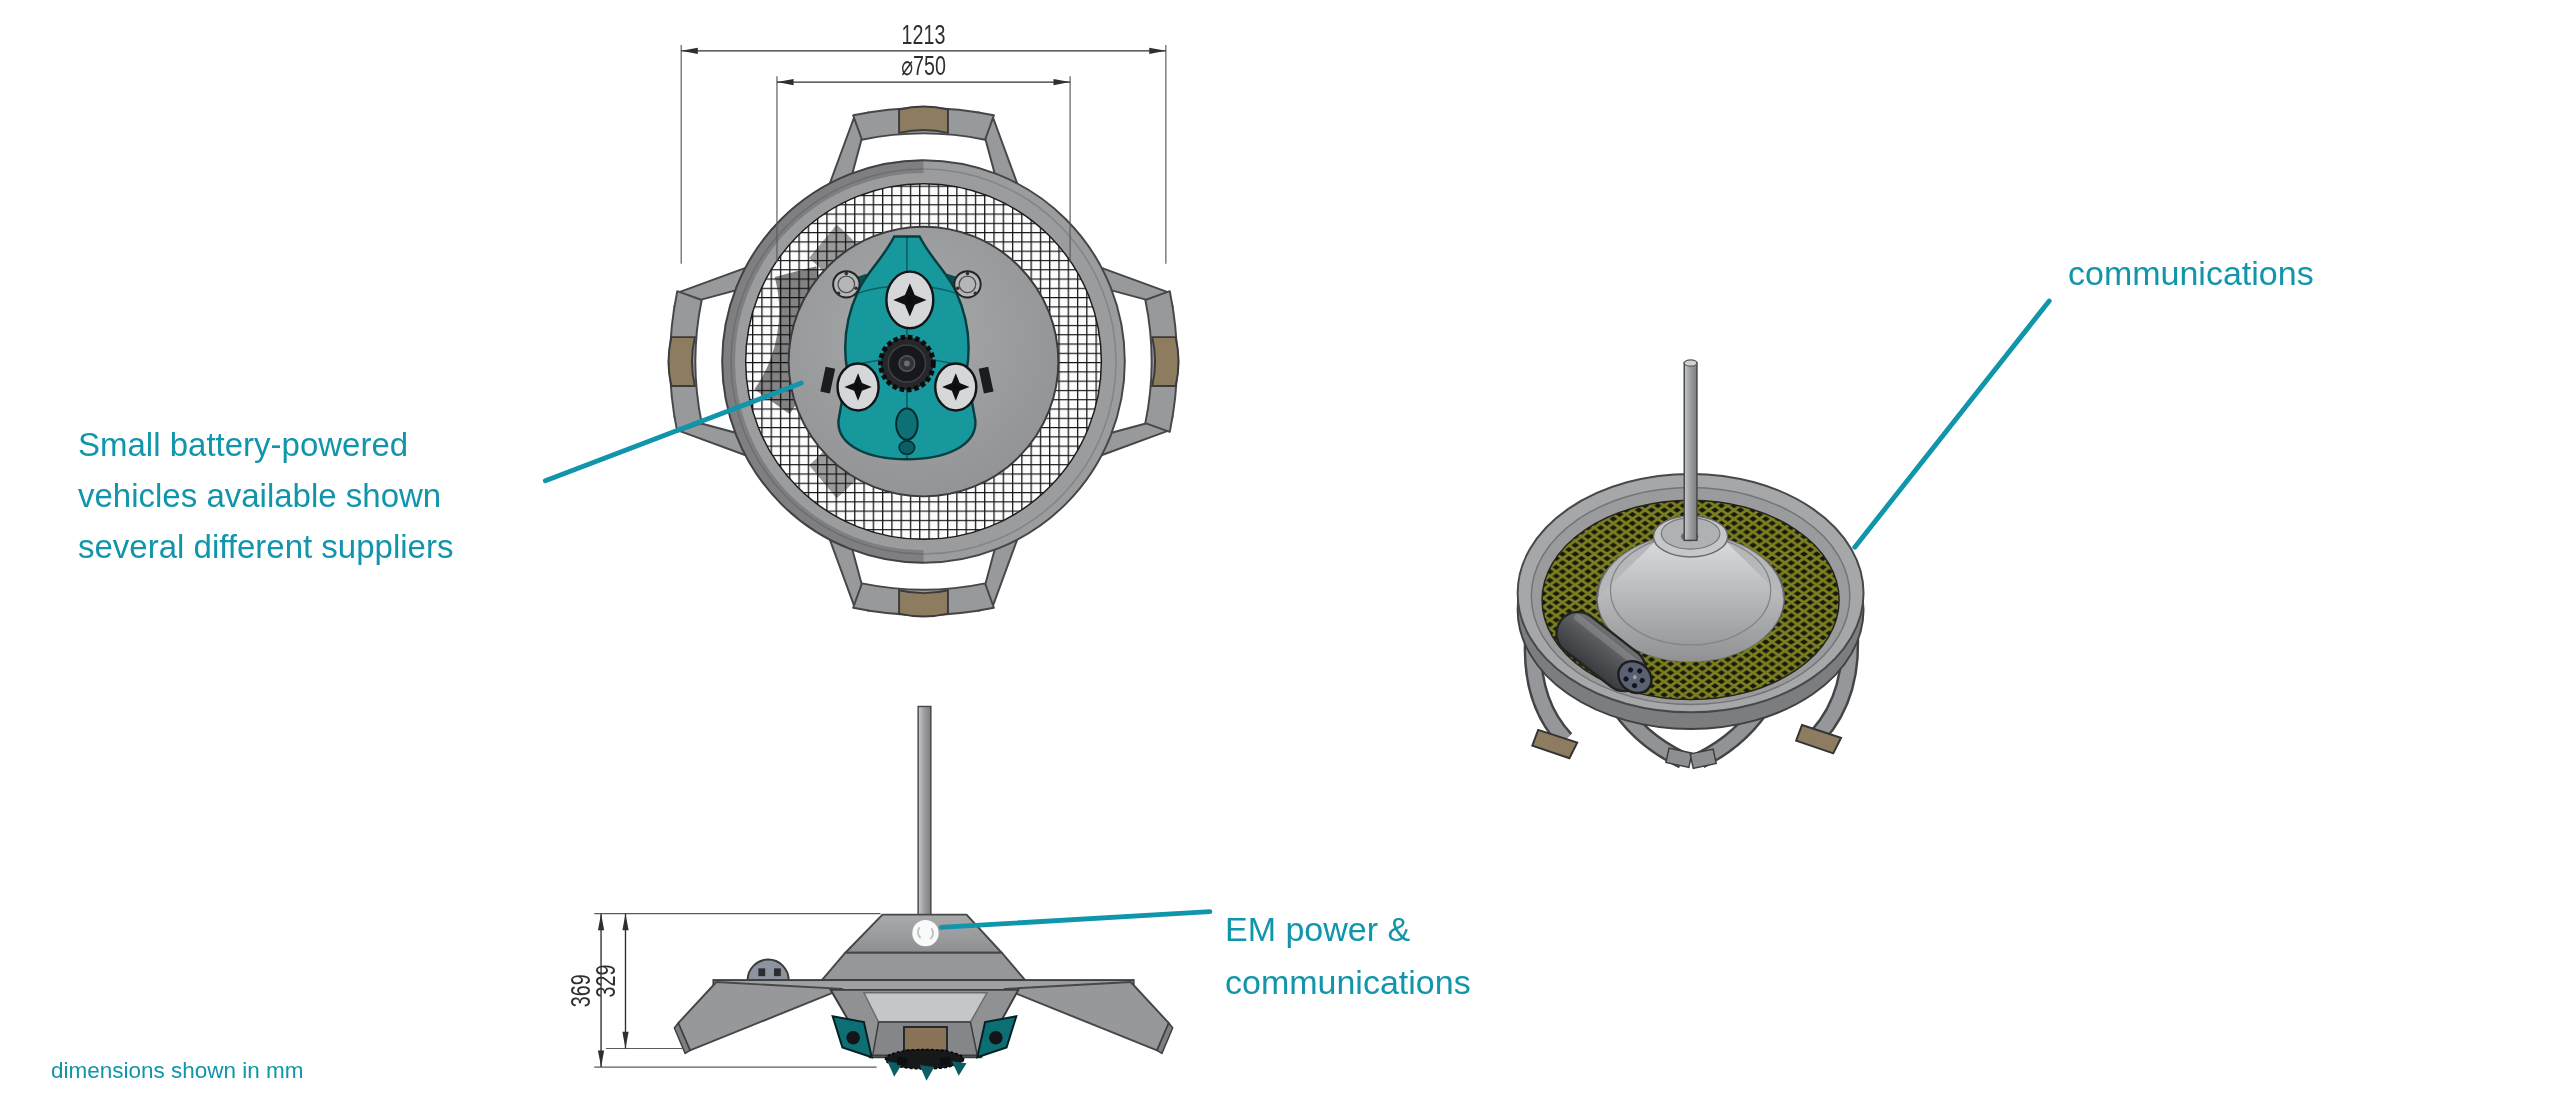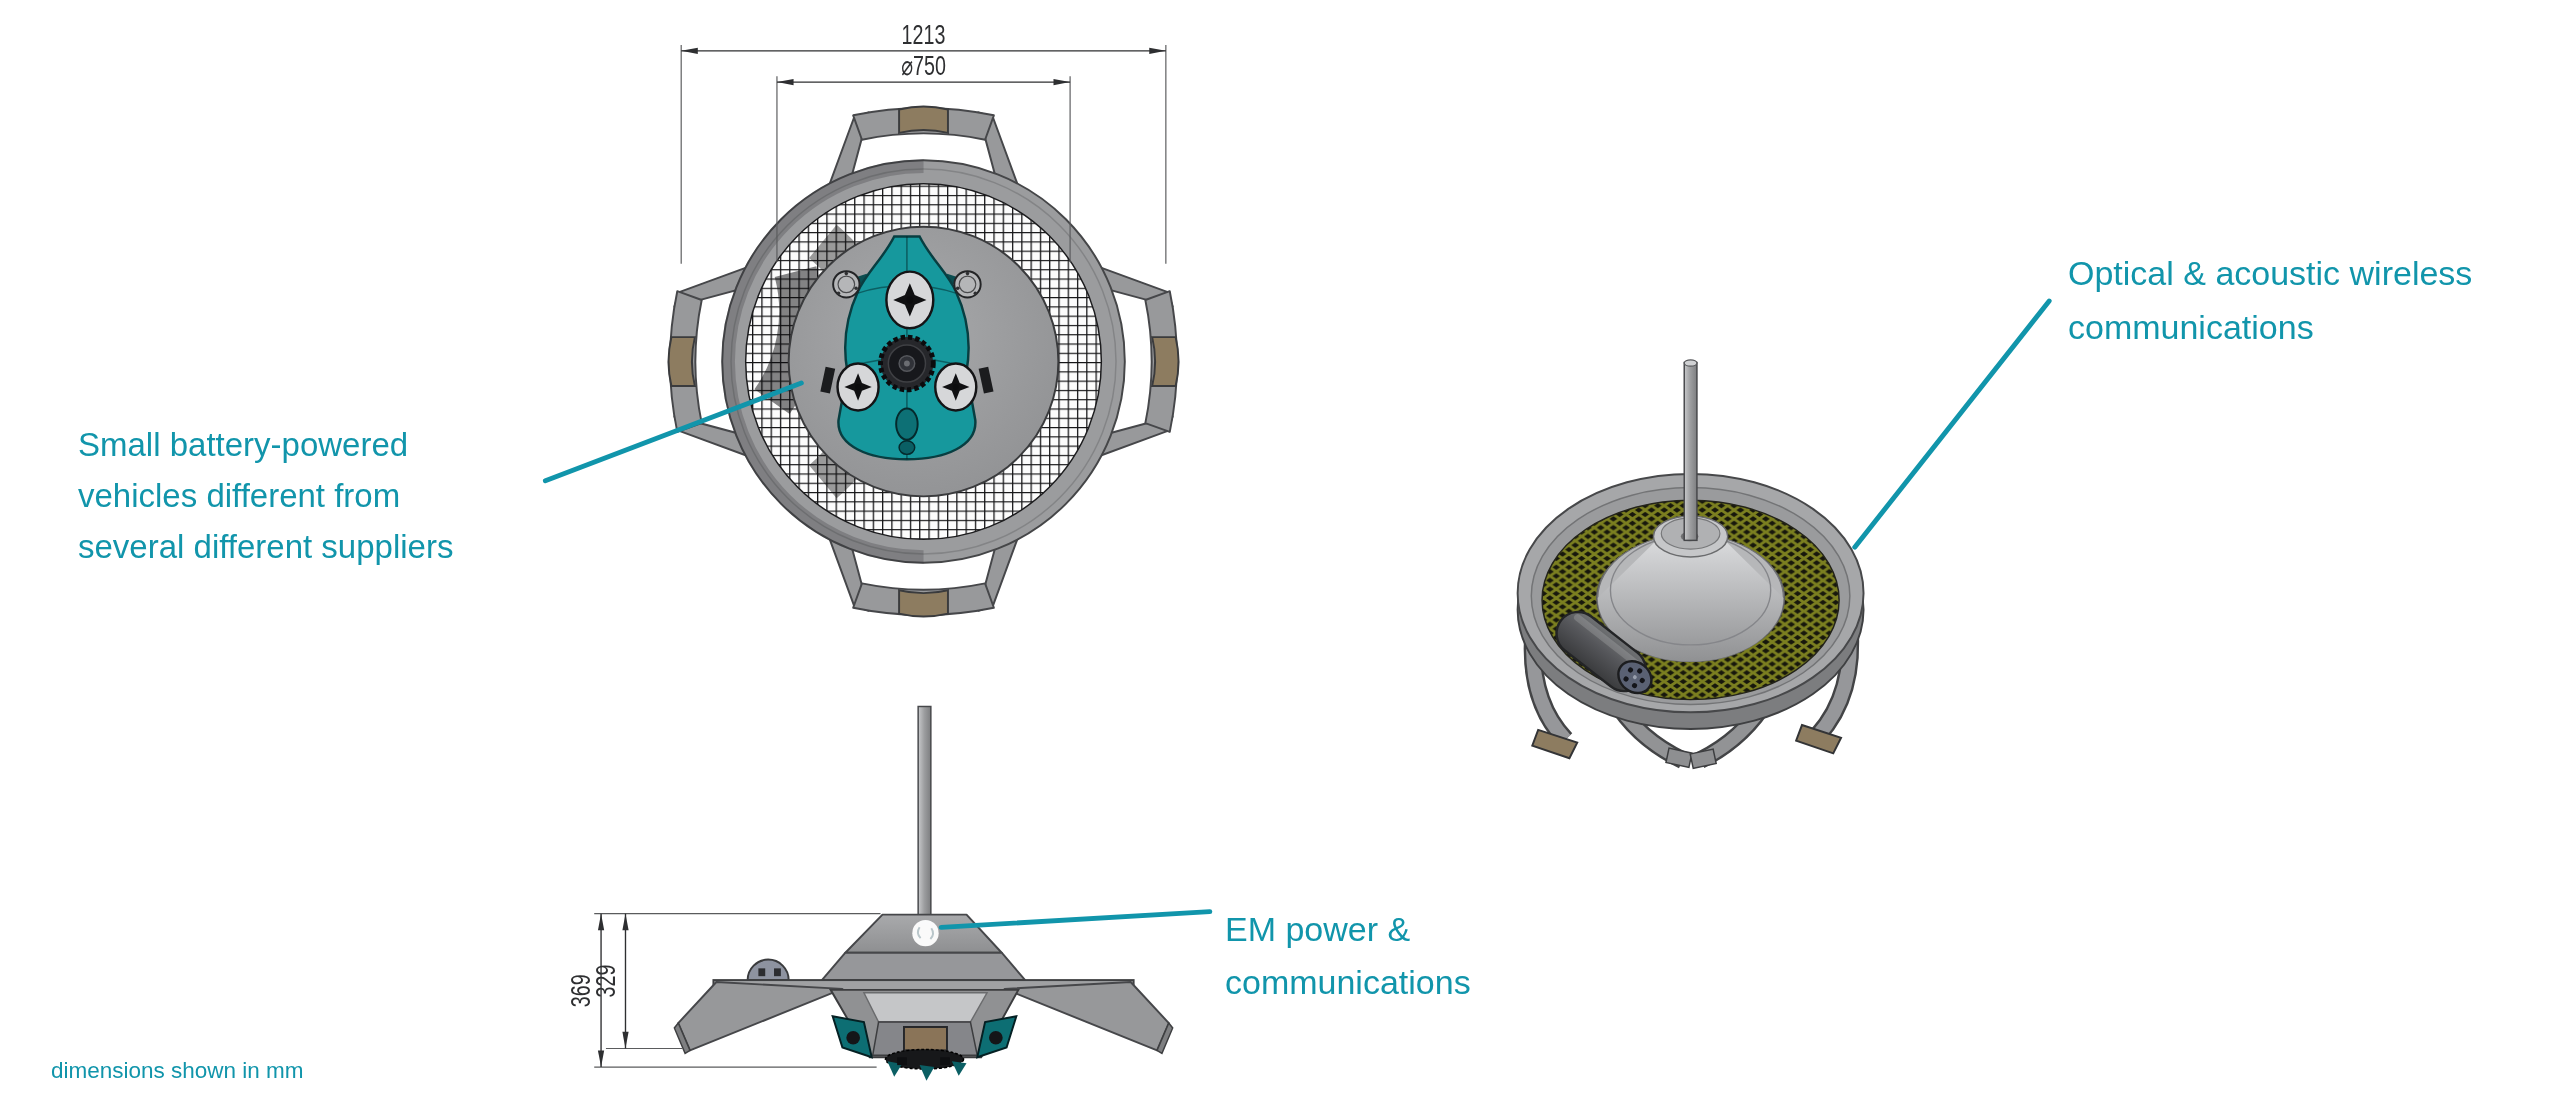--- a/index.html
+++ b/index.html
@@ -243,26 +243,25 @@
     <g>
       <rect x="1723.5" y="371" width="13" height="182" fill="url(#gradMast)" stroke="#46474a" stroke-width="1.5"></rect>
       <ellipse cx="1730" cy="371.5" rx="6.5" ry="3.2" fill="#d0d1d3" stroke="#56575a" stroke-width="1.2"></ellipse>
     </g>
     <line class="leader" x1="2097" y1="308" x2="1898" y2="560"></line>
   </g>
 </svg>
 
   <div class="ann ann-large" style="left:78px; top:419px;">
     <div>Small battery-powered</div>
-    <div>vehicles different from</div>
+    <div>vehicles available shown</div>
     <div>several different suppliers</div>
   </div>
 
   <div class="ann ann-right" style="left:2068px; top:246px;">
-    <div>Optical &amp; acoustic wireless</div>
     <div>communications</div>
   </div>
 
   <div class="ann ann-em" style="left:1225px; top:860px;">
     <div>EM power &amp;</div>
     <div>communications</div>
   </div>
 
   <div class="footnote" style="left:51px; top:1058px;">dimensions shown in mm</div>
 </div>

